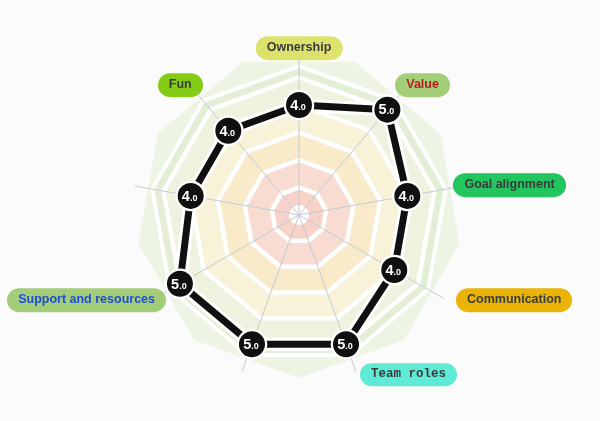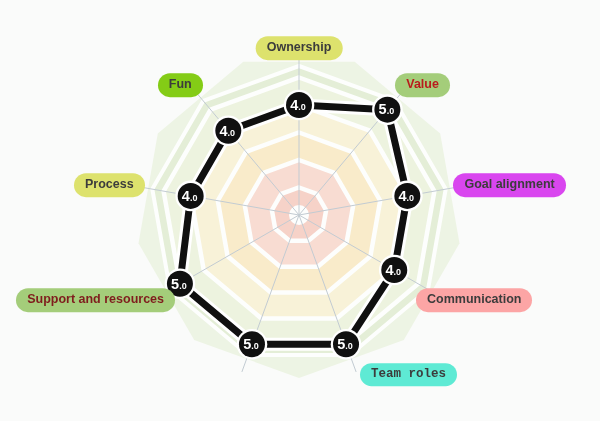--- a/index.html
+++ b/index.html
@@ -96,19 +96,18 @@
         <text x="189.67114716865711" y="200.6987004566377" text-anchor="middle" class="marker-text"><tspan font-size="14.5">4</tspan><tspan font-size="9">.0</tspan></text>
       </g>
       <g>
         <circle cx="228.29336293448063" cy="130.73511125691243" r="15.3" fill="#ffffff"></circle>
         <circle cx="228.29336293448063" cy="130.73511125691243" r="13" fill="#101010"></circle>
         <text x="227.29336293448063" y="135.53511125691244" text-anchor="middle" class="marker-text"><tspan font-size="14.5">4</tspan><tspan font-size="9">.0</tspan></text>
       </g>
     </svg>
     <div class="pill top" style="background: rgb(221, 226, 109); color: rgb(60, 60, 60); left: 299px; top: 48px;"><span>Ownership</span></div>
     <div class="pill" style="background: rgb(164, 205, 122); color: #b91c1c; left: 395.274px; top: 84.7724px;"><span>Value</span></div>
-    <div class="pill" style="background: #d946ef; color: rgb(60, 60, 60); left: 453.417px; top: 185.48px;"><span>Goal alignment</span></div>
-    <div class="pill" style="background: #fca5a5; color: rgb(60, 60, 60); left: 416px; top: 300px;"><span>Communication</span></div>
+    <div class="pill" style="background: #22c55e; color: rgb(60, 60, 60); left: 453.417px; top: 185.48px;"><span>Goal alignment</span></div>
+    <div class="pill" style="background: #eab308; color: rgb(60, 60, 60); left: 456px; top: 300px;"><span>Communication</span></div>
     <div class="pill" style="background: #5eead4; color: rgb(60, 60, 60); left: 360px; top: 374.748px; font-family: Liberation Mono, monospace;"><span>Team roles</span></div>
-    <div class="pill" style="background: rgb(164, 205, 122); color: #7f1d1d; right: 425px; top: 300px;"><span>Support and resources</span></div>
-    <div class="pill" style="background: rgb(221, 226, 109); color: rgb(60, 60, 60); right: 455.417px; top: 185.48px;"><span>Process</span></div>
+    <div class="pill" style="background: rgb(164, 205, 122); color: #1d4ed8; right: 434px; top: 300px;"><span>Support and resources</span></div>
     <div class="pill" style="background: #84cc16; color: rgb(60, 60, 60); right: 397.274px; top: 84.7724px;"><span>Fun</span></div>
   </div>
 
 </body></html>

